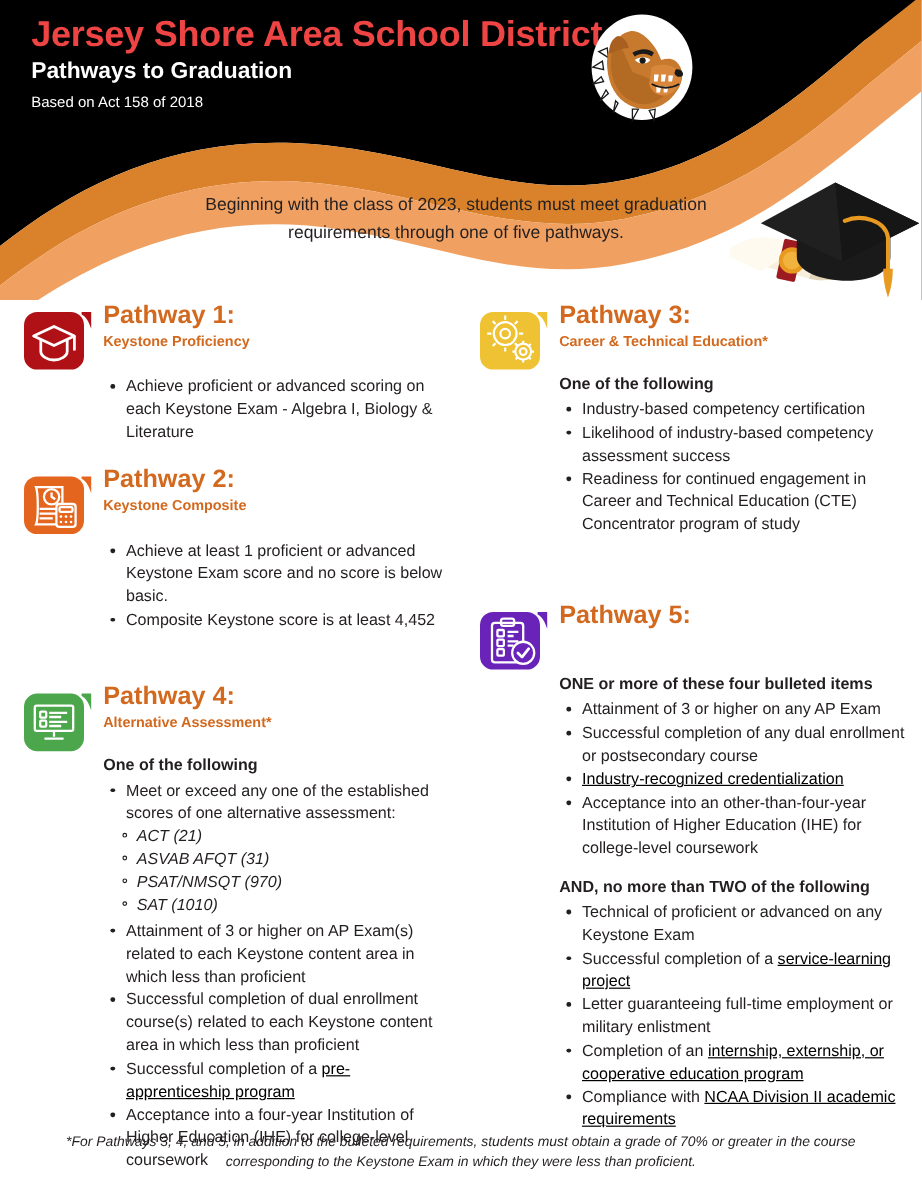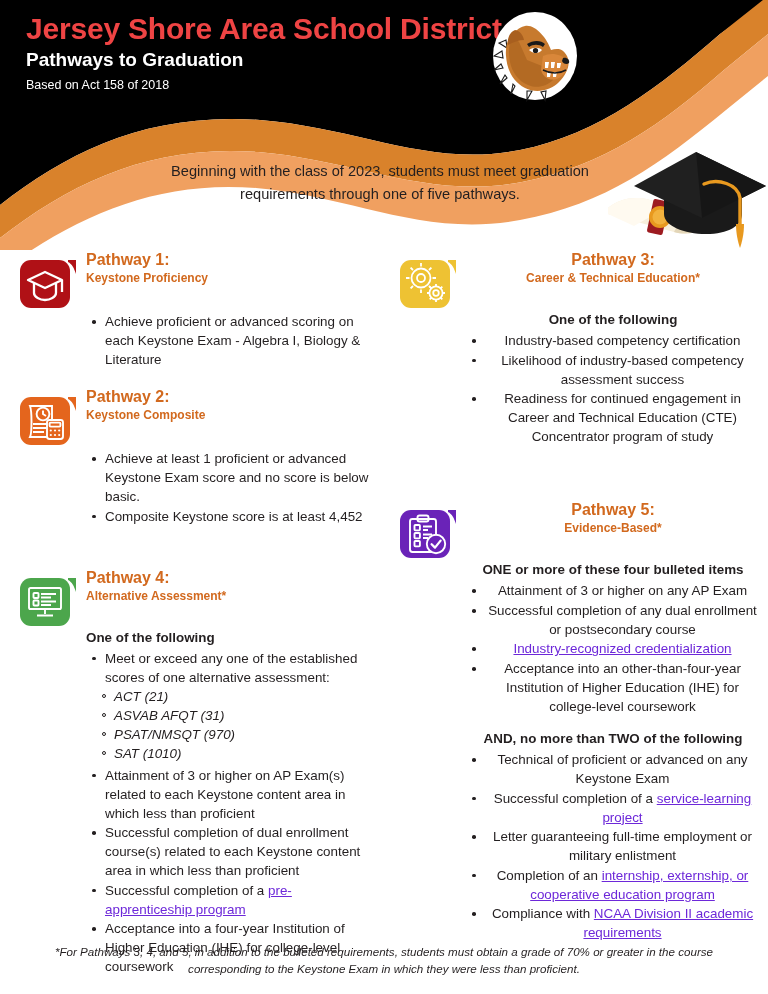--- a/index.html
+++ b/index.html
@@ -31,31 +31,31 @@
   .gradcap{position:absolute;top:138px;left:608px;width:160px;height:118px;z-index:4;}
 
   
   .intro{
     position:absolute;top:160px;left:160px;width:440px;z-index:5;
     text-align:center;font-size:14.6px;line-height:1.55;color:#231f20;
   }
 
   
   .col-left{position:absolute;top:248px;left:18px;width:360px;z-index:3;}
-  .col-right{position:absolute;top:248px;left:398px;width:362px;z-index:3;text-align:center;}
+  .col-right{position:absolute;top:248px;left:398px;width:362px;z-index:3;}
 
   .pw{position:relative;margin-bottom:14px;}
   .pw-head{position:relative;min-height:62px;}
   .badge{
     position:absolute;left:0;top:8px;width:60px;height:58px;
   }
   .badge svg{display:block;}
   .pw-titles{margin-left:68px;padding-top:2px;}
   .pw-num{
-    font-size:16px;font-weight:bold;color:#d2691e;line-height:1.25;
+    font-size:21px;font-weight:bold;color:#d2691e;line-height:1.25;
   }
   .pw-name{
     font-size:12px;font-weight:bold;color:#d2691e;line-height:1.3;margin-top:1px;
   }
   .pw-body{margin-left:68px;}
   .sub-head{
     font-size:13.4px;font-weight:bold;color:#231f20;line-height:1.35;margin-top:1px;
   }
   .sub-head.spaced{margin-top:14px;}
 
@@ -70,21 +70,21 @@
   }
   ul.b2{list-style:none;margin:0 0 0 14px;padding:0;font-style:italic;}
   ul.b2 > li{
     position:relative;padding-left:14px;font-size:13.4px;line-height:1.42;
   }
   ul.b2 > li::before{
     content:"";position:absolute;left:2px;top:7px;
     width:4px;height:4px;border-radius:50%;
     border:1px solid #231f20;background:transparent;box-sizing:border-box;
   }
-  a.lnk{color:#6d28d9;text-decoration:underline;}
+  a.lnk{color:#000000;text-decoration:underline;}
 
   
   .pw-body ul.b1 > li{margin-bottom:0.5px;}
 
   
   .footer{
     position:absolute;left:34px;top:944px;width:700px;z-index:5;
     text-align:center;font-size:11.6px;font-style:italic;line-height:1.45;color:#231f20;
   }
 </style>
@@ -334,21 +334,20 @@
               <rect x="16.5" y="27" width="5.4" height="5.4" rx="0.8"></rect>
               <rect x="16.5" y="35" width="5.4" height="5.4" rx="0.8"></rect>
               <path d="M25,20.5 L34,20.5 M25,24 L30,24 M25,28.5 L34,28.5 M25,32 L30,32"></path>
               <circle cx="38" cy="38" r="9.2" fill="#6a23b8"></circle>
               <path d="M33.6,38.2 L37,41.6 L42.6,34.6" stroke-width="2.3" stroke-linecap="round" stroke-linejoin="round"></path>
             </g>
           </svg>
         </div>
         <div class="pw-titles">
           <div class="pw-num">Pathway 5:</div>
-          <div class="pw-name">Evidence-Based*</div>
         </div>
       </div>
       <div class="pw-body">
         <div class="sub-head">ONE or more of these four bulleted items</div>
         <ul class="b1">
           <li>
             <span>Attainment of 3 or higher on any AP Exam</span>
           </li>
           <li>
             <span>Successful completion of any dual enrollment or postsecondary course</span>

